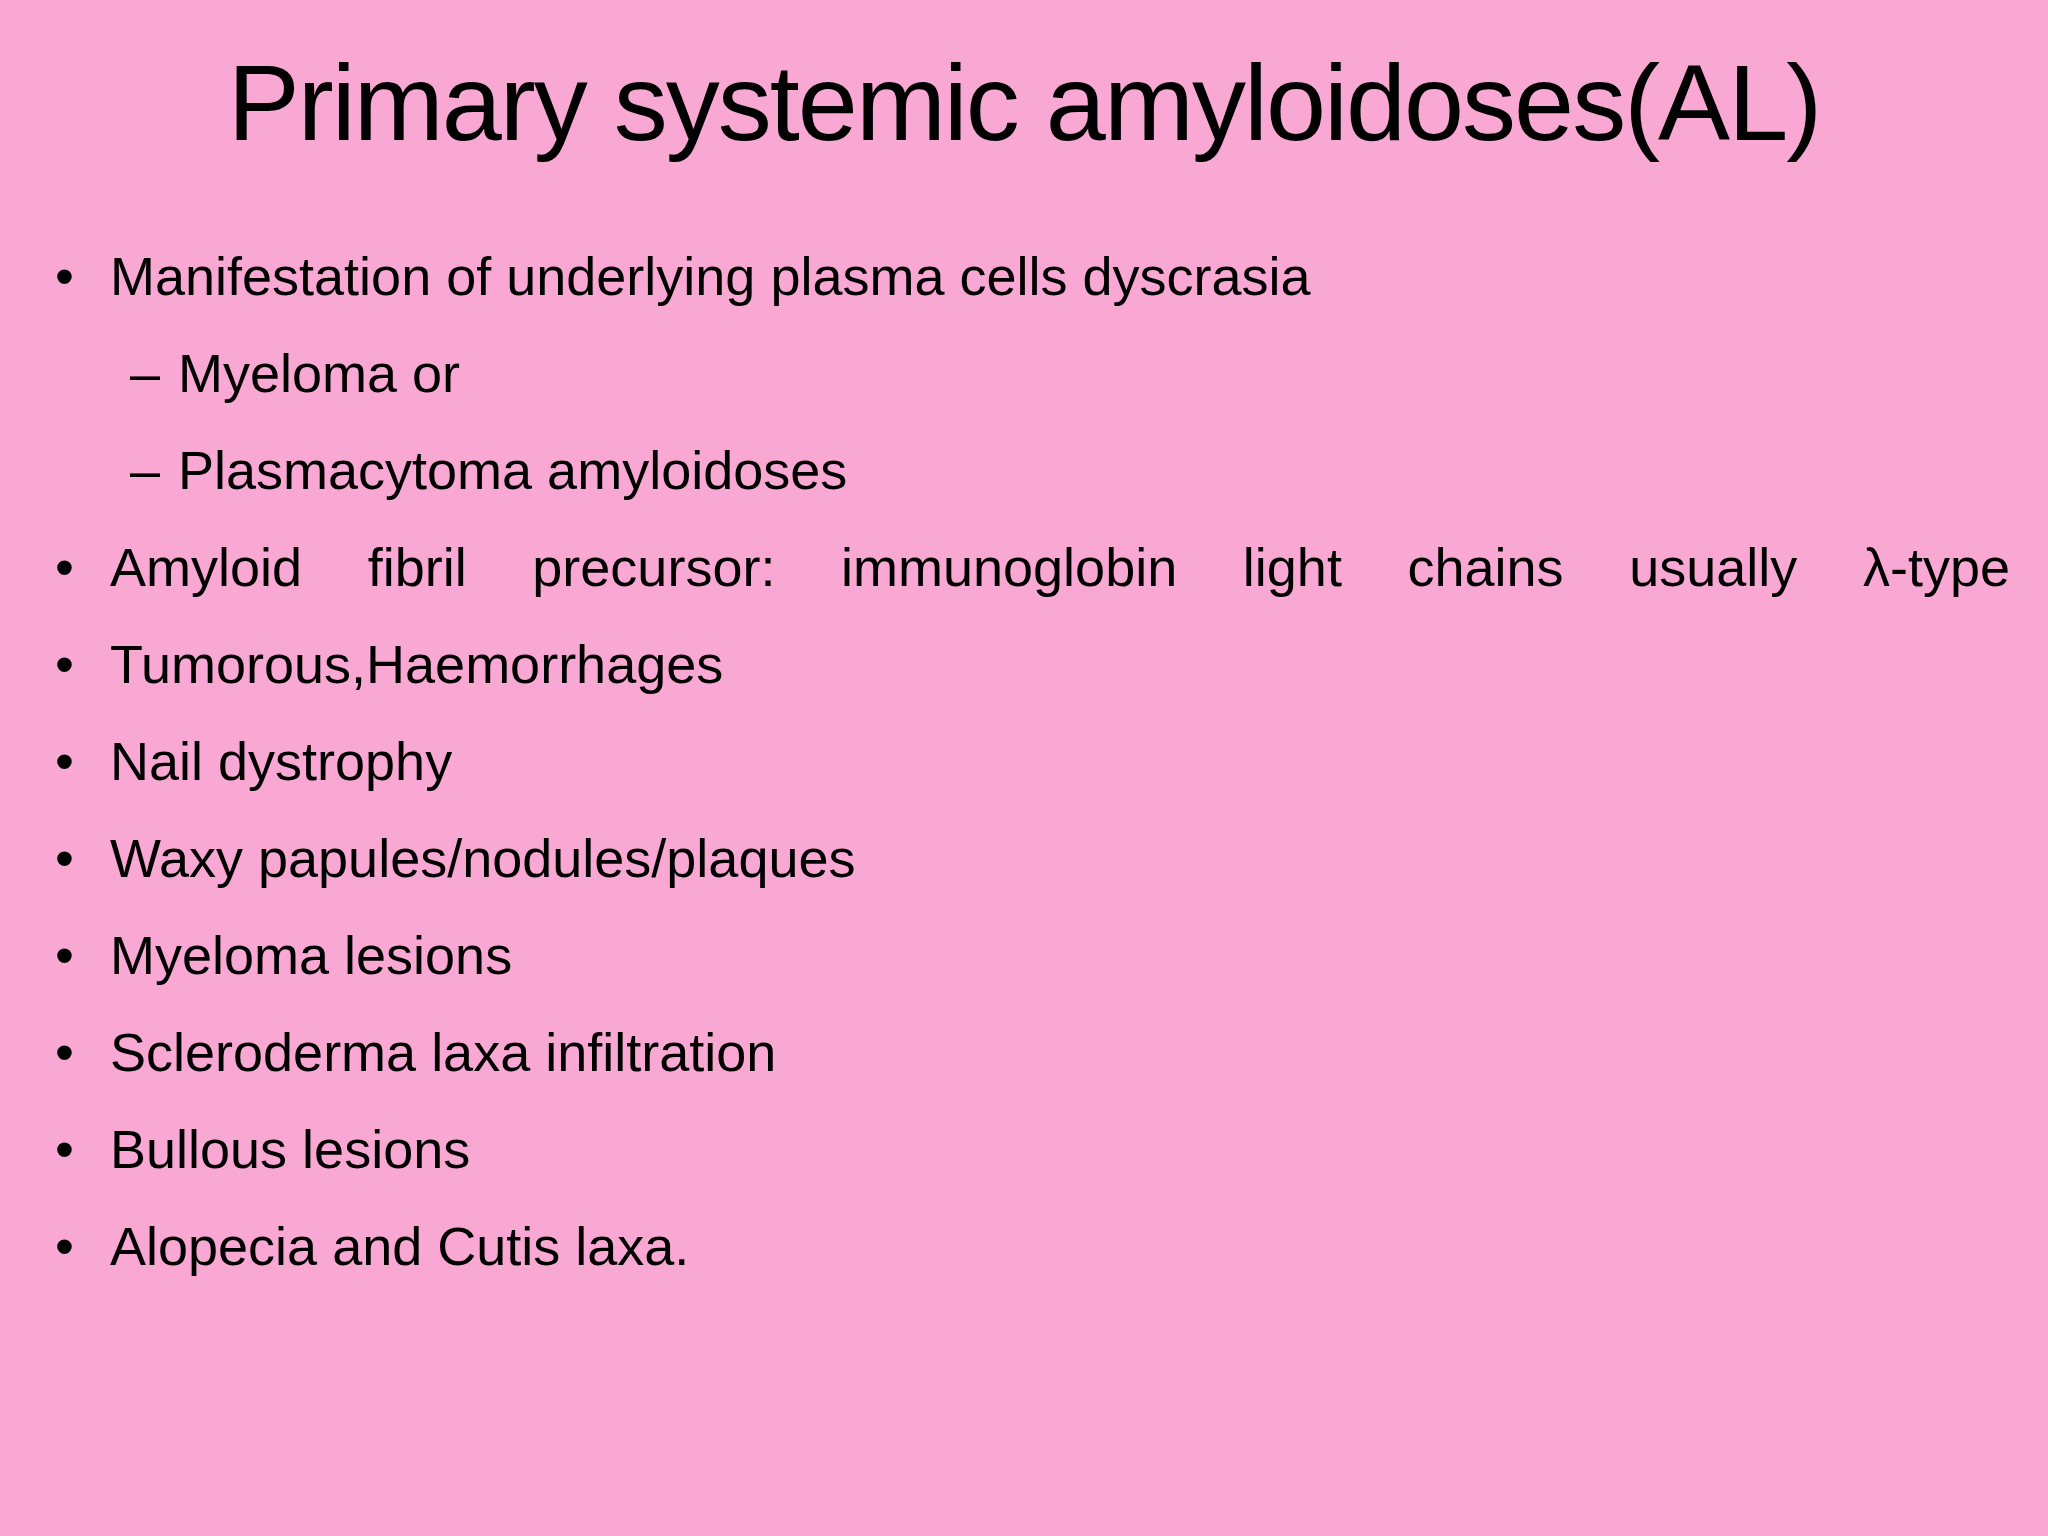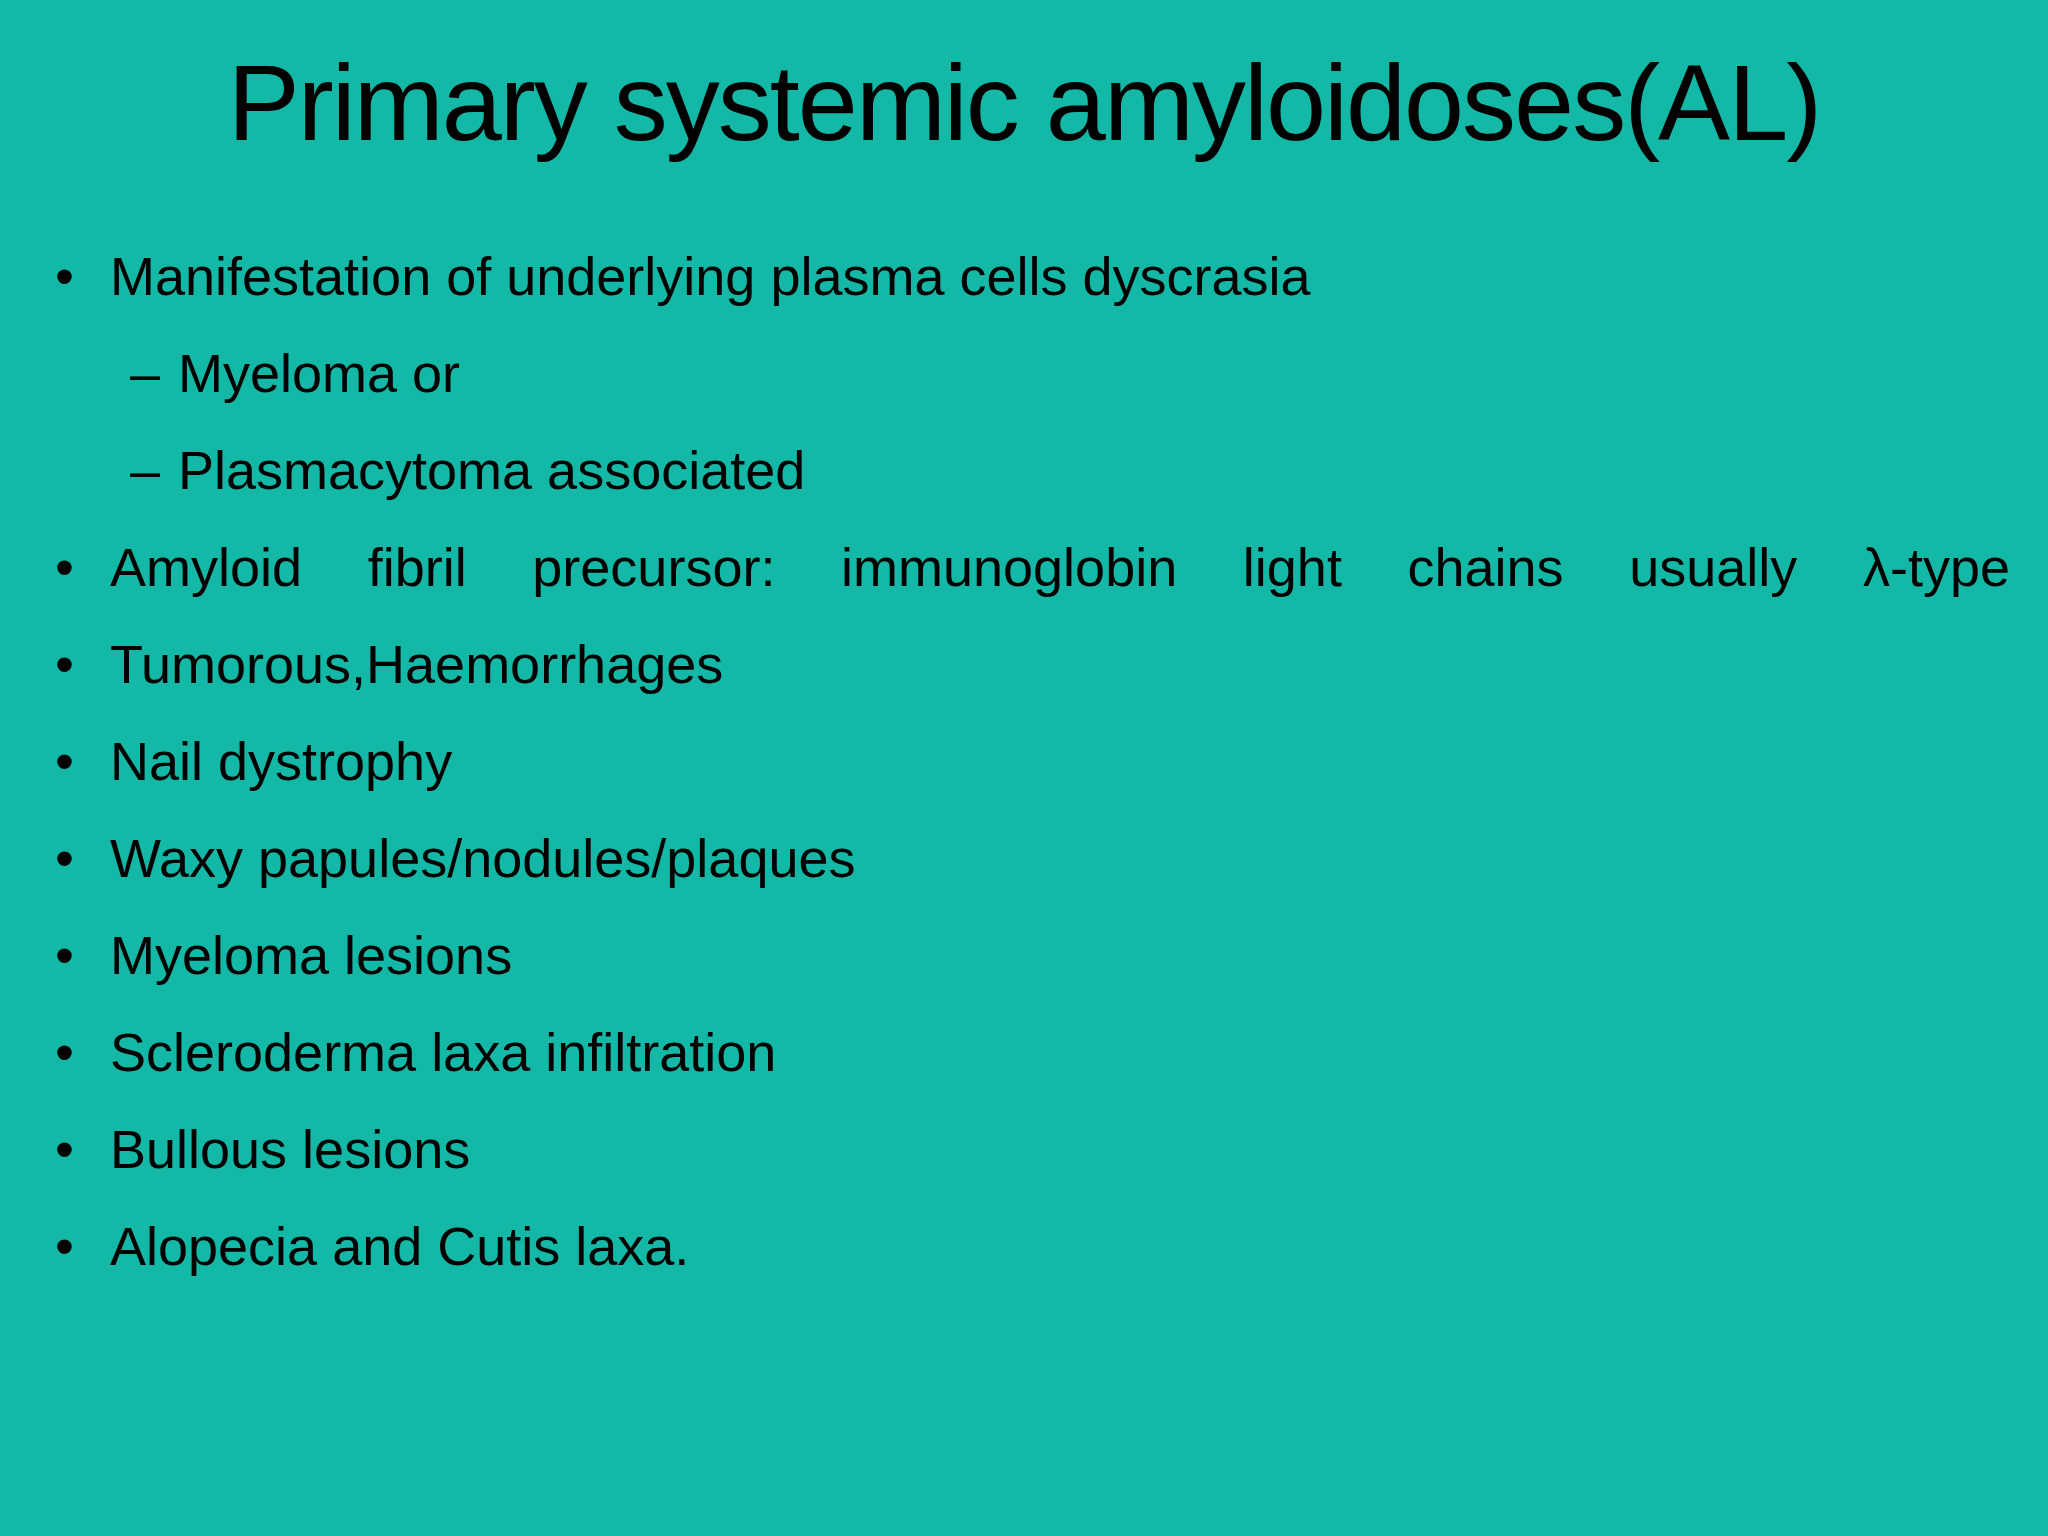--- a/index.html
+++ b/index.html
@@ -4,21 +4,21 @@
 <style>
   html, body {
     margin: 0;
     padding: 0;
     background: #ffffff;
   }
   .slide {
     position: relative;
     width: 2048px;
     height: 1536px;
-    background: #14b8a6;
+    background: #f9a8d4;
     color: #000000;
     font-family: "Liberation Sans", sans-serif;
     overflow: hidden;
     box-sizing: border-box;
     padding-top: 30px;
   }
   .title {
     margin: 0 0 52px 0;
     font-size: 108px;
     font-weight: 400;
@@ -79,21 +79,21 @@
       <span class="txt">Manifestation of underlying plasma cells dyscrasia</span>
     </div>
 
     <div class="line l2">
       <span class="marker">–</span>
       <span class="txt">Myeloma or</span>
     </div>
 
     <div class="line l2">
       <span class="marker">–</span>
-      <span class="txt">Plasmacytoma associated</span>
+      <span class="txt">Plasmacytoma amyloidoses</span>
     </div>
 
     <div class="line l1">
       <span class="marker">•</span>
       <span class="txt just">Amyloid fibril precursor: immunoglobin light chains usually λ-type</span>
     </div>
 
 
 
     <div class="line l1">

